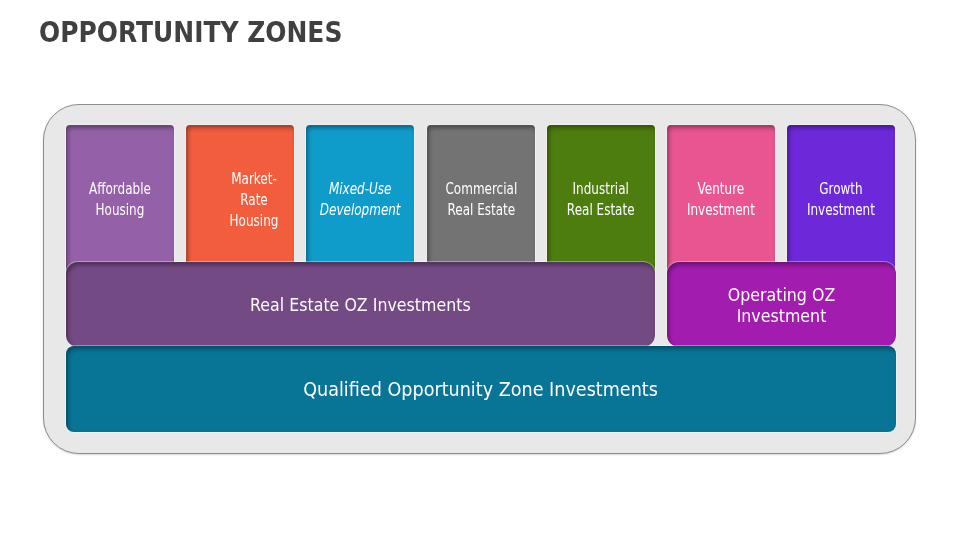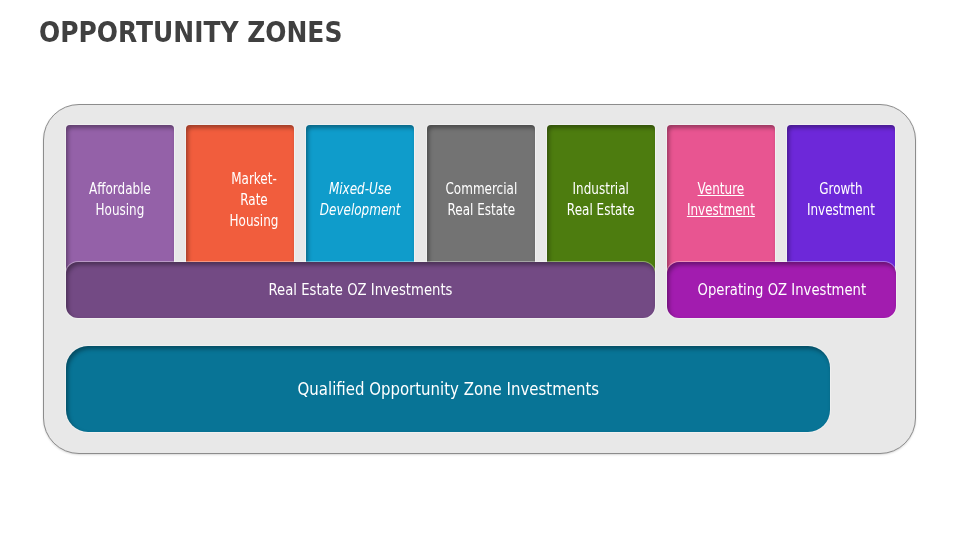--- a/index.html
+++ b/index.html
@@ -21,22 +21,22 @@
   }
   .tile {
     position: absolute; display: flex; align-items: center; justify-content: center;
     text-align: center; color: #ffffff; box-sizing: border-box;
     box-shadow: inset 2px 3px 4px rgba(0,0,0,0.35), 0 0 0 1px rgba(255,255,255,0.35);
     font-size: 15.5px; line-height: 21px;
     font-family: "DejaVu Sans", "Liberation Sans", sans-serif;
   }
   .tile span { display: block; transform: scaleX(0.88); }
   .top-tile { top: 125px; width: 108px; height: 150px; border-radius: 4px; }
-  .mid-tile { top: 262px; height: 56px; border-radius: 12px; font-size: 15px; }
-  .bottom-tile { left: 66px; top: 346px; width: 764px; height: 86px; border-radius: 22px; font-size: 17px; }
+  .mid-tile { top: 262px; height: 85px; border-radius: 12px; font-size: 18px; }
+  .bottom-tile { left: 66px; top: 346px; width: 830px; height: 86px; border-radius: 8px; font-size: 20px; }
 </style>
 </head>
 <body>
 
 <div class="title">OPPORTUNITY ZONES</div>
 
 <div class="frame"></div>
 
 <div class="tile top-tile" style="left:66px;background:#9461a8;">
   <span>
@@ -61,21 +61,21 @@
       <span>Commercial</span>
       <span>Real Estate</span>
     </span>
 </div>
 <div class="tile top-tile" style="left:547px;background:#4d7c0f;">
   <span>
       <span>Industrial</span>
       <span>Real Estate</span>
     </span>
 </div>
-<div class="tile top-tile" style="left:667px;background:#e85591;text-decoration:underline;">
+<div class="tile top-tile" style="left:667px;background:#e85591;">
   <span>
       <span>Venture</span>
       <span>Investment</span>
     </span>
 </div>
 <div class="tile top-tile" style="left:787px;background:#6d28d9;">
   <span>
       <span>Growth</span>
       <span>Investment</span>
     </span>

